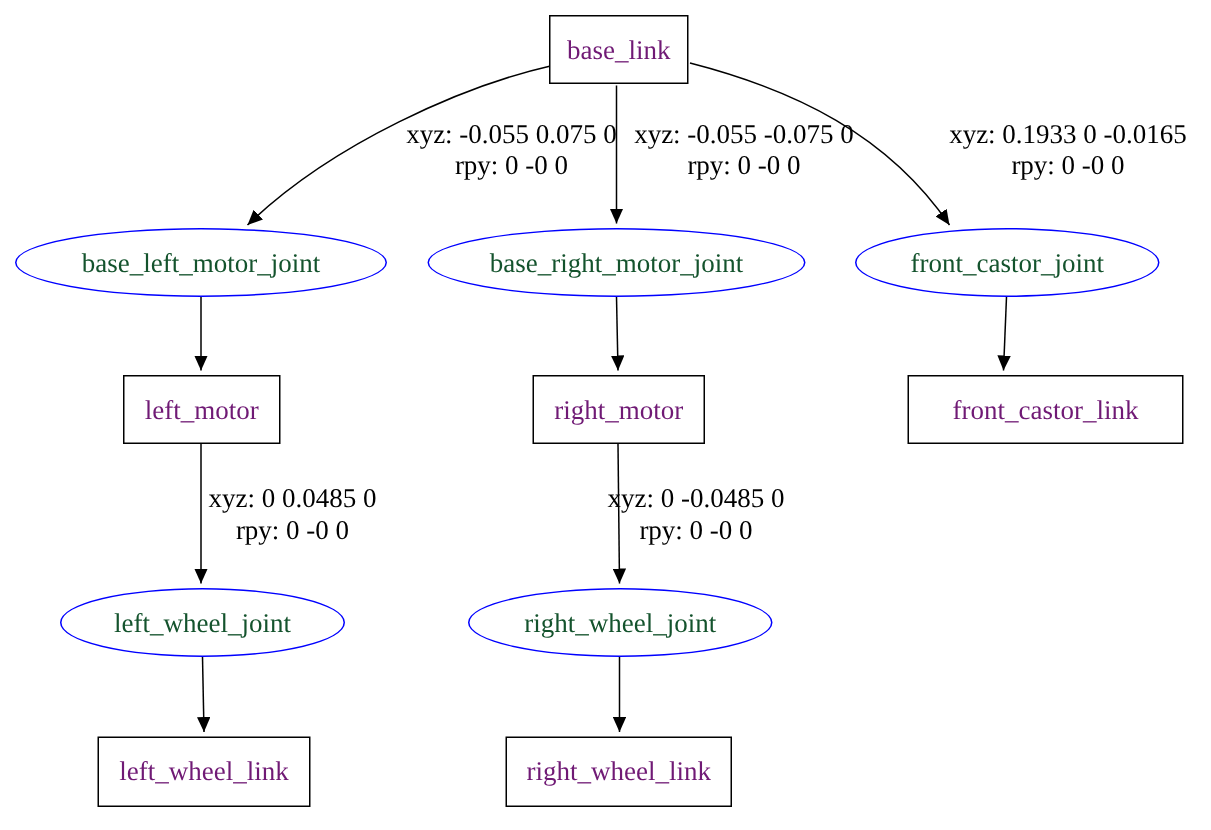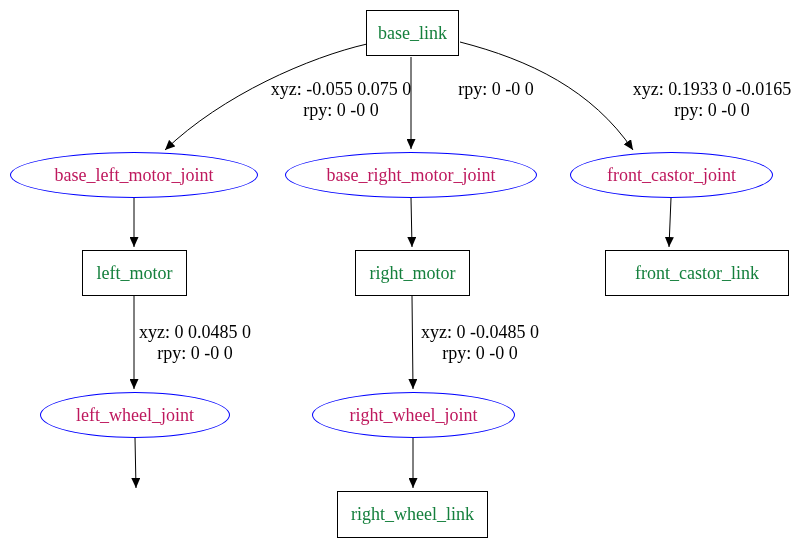--- a/index.html
+++ b/index.html
@@ -22,26 +22,26 @@
     position: absolute;
     display: flex;
     align-items: center;
     justify-content: center;
     box-sizing: border-box;
     background: #ffffff;
     white-space: nowrap;
   }
   .node.rect {
     border: 1px solid #000000;
-    color: #15803d;
+    color: #701a75;
   }
   .node.ellipse {
     border: 1px solid #0000ff;
     border-radius: 50%;
-    color: #be185d;
+    color: #14532d;
   }
   .edge-label {
     position: absolute;
     text-align: center;
     line-height: 21px;
     white-space: nowrap;
     color: #000000;
   }
 </style>
 </head>
@@ -64,41 +64,43 @@
     <path d="M 134 296 L 134 389" fill="none" stroke="#000000" stroke-width="1" marker-end="url(#arrow)"></path>
     <path d="M 412 296 L 413 389" fill="none" stroke="#000000" stroke-width="1" marker-end="url(#arrow)"></path>
     <path d="M 135 438 L 136 488" fill="none" stroke="#000000" stroke-width="1" marker-end="url(#arrow)"></path>
     <path d="M 413 438 L 413 488" fill="none" stroke="#000000" stroke-width="1" marker-end="url(#arrow)"></path>
   </svg>
 
   <div class="node rect" style="left:366px; top:10px; width:93px; height:46px;">base_link</div>
   <div class="node rect" style="left:82px; top:250px; width:105px; height:46px;">left_motor</div>
   <div class="node rect" style="left:355px; top:250px; width:115px; height:46px;">right_motor</div>
   <div class="node rect" style="left:592px; top:250px; width:184px; height:46px;margin-left:13px;">front_castor_link</div>
+  <div class="node rect" style="left:65px; top:491px; width:142px; height:47px;">left_wheel_link</div>
   <div class="node rect" style="left:337px; top:491px; width:151px; height:47px;">right_wheel_link</div>
 
   <div class="node ellipse" style="left:10px; top:152px; width:248px; height:46px;">base_left_motor_joint</div>
   <div class="node ellipse" style="left:285px; top:152px; width:252px; height:46px;">base_right_motor_joint</div>
   <div class="node ellipse" style="left:570px; top:152px; width:203px; height:46px;">front_castor_joint</div>
   <div class="node ellipse" style="left:40px; top:392px; width:190px; height:46px;">left_wheel_joint</div>
   <div class="node ellipse" style="left:312px; top:392px; width:203px; height:46px;">right_wheel_joint</div>
 
   <div class="edge-label" style="left:260px; top:79px; width:162px;">
     <div>xyz: -0.055 0.075 0</div>
     <div>rpy: 0 -0 0</div>
   </div>
   <div class="edge-label" style="left:413px; top:79px; width:166px;">
+    <div>xyz: -0.055 -0.075 0</div>
     <div>rpy: 0 -0 0</div>
   </div>
   <div class="edge-label" style="left:626px; top:79px; width:172px;">
     <div>xyz: 0.1933 0 -0.0165</div>
     <div>rpy: 0 -0 0</div>
   </div>
   <div class="edge-label" style="left:131px; top:322px; width:128px;">
     <div>xyz: 0 0.0485 0</div>
     <div>rpy: 0 -0 0</div>
   </div>
-  <div class="edge-label" style="left:410px; top:322px; width:140px;">
+  <div class="edge-label" style="left:394px; top:322px; width:140px;">
     <div>xyz: 0 -0.0485 0</div>
     <div>rpy: 0 -0 0</div>
   </div>
 
 </div>
 
 </body></html>

